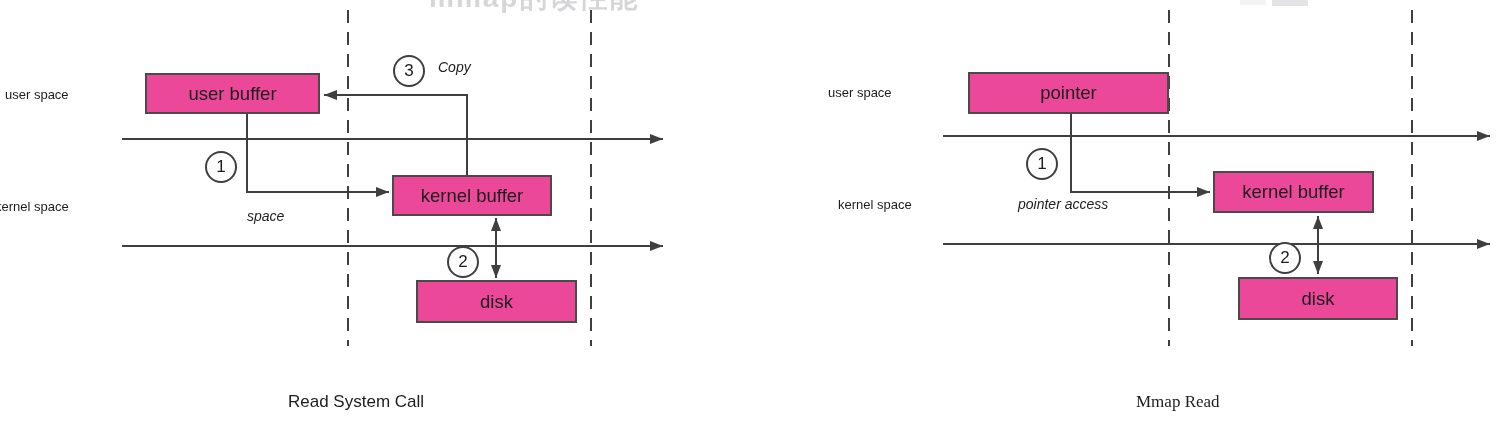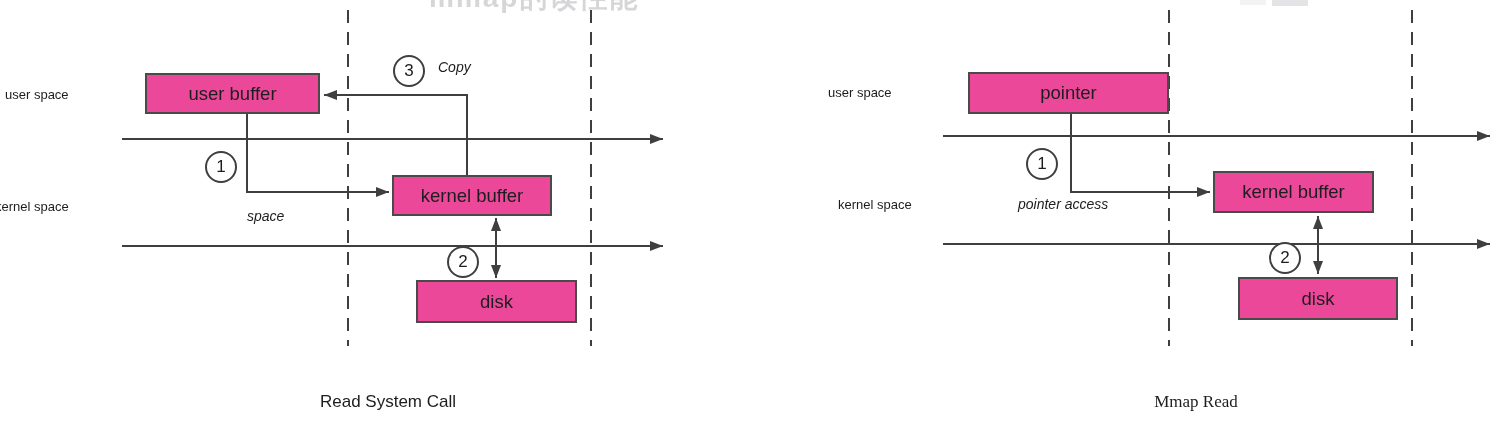--- a/index.html
+++ b/index.html
@@ -65,21 +65,21 @@
     display: flex;
     align-items: center;
     justify-content: center;
     font-size: 17px;
     z-index: 3;
   }
   .caption {
     position: absolute;
     top: 392px;
     font-size: 17px;
-    text-align: center;
+    text-align: left;
     white-space: nowrap;
     z-index: 2;
   }
   .caption-left { left: 288px; width: 200px; }
   .caption-right { left: 1136px; width: 120px; font-family: Liberation Serif, serif; }
 </style>
 </head>
 <body>
 
 <div id="canvas">

